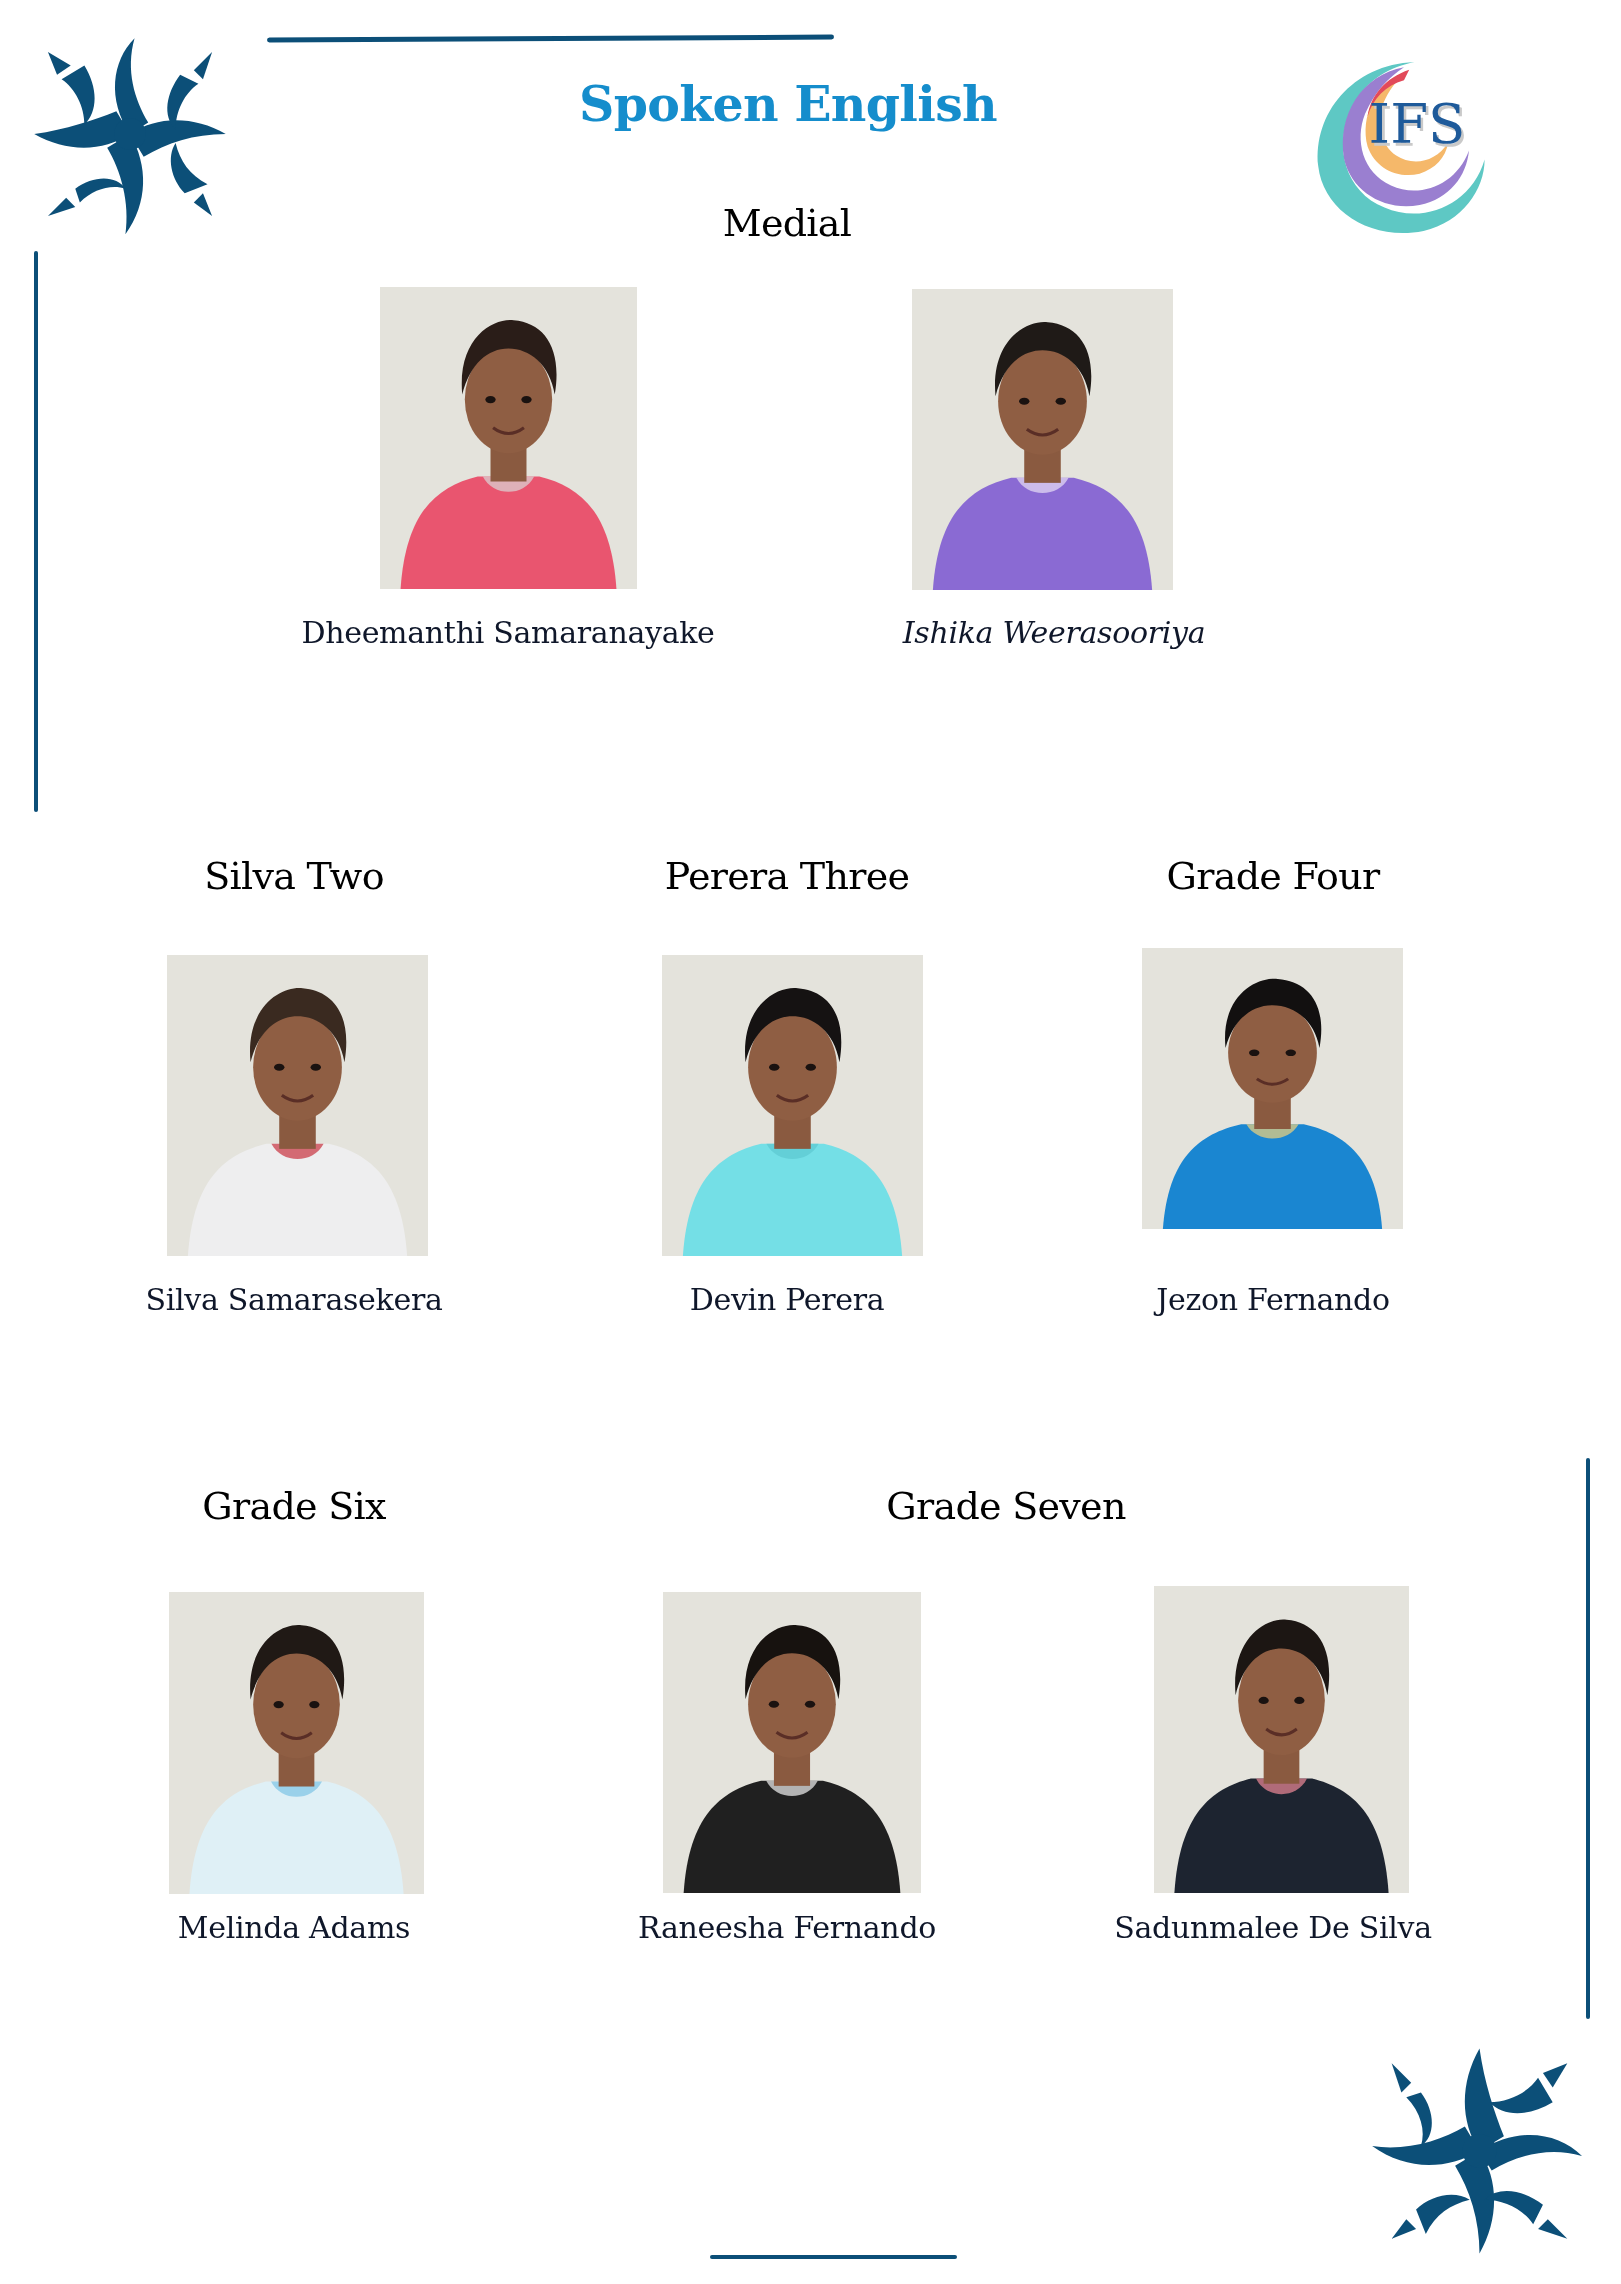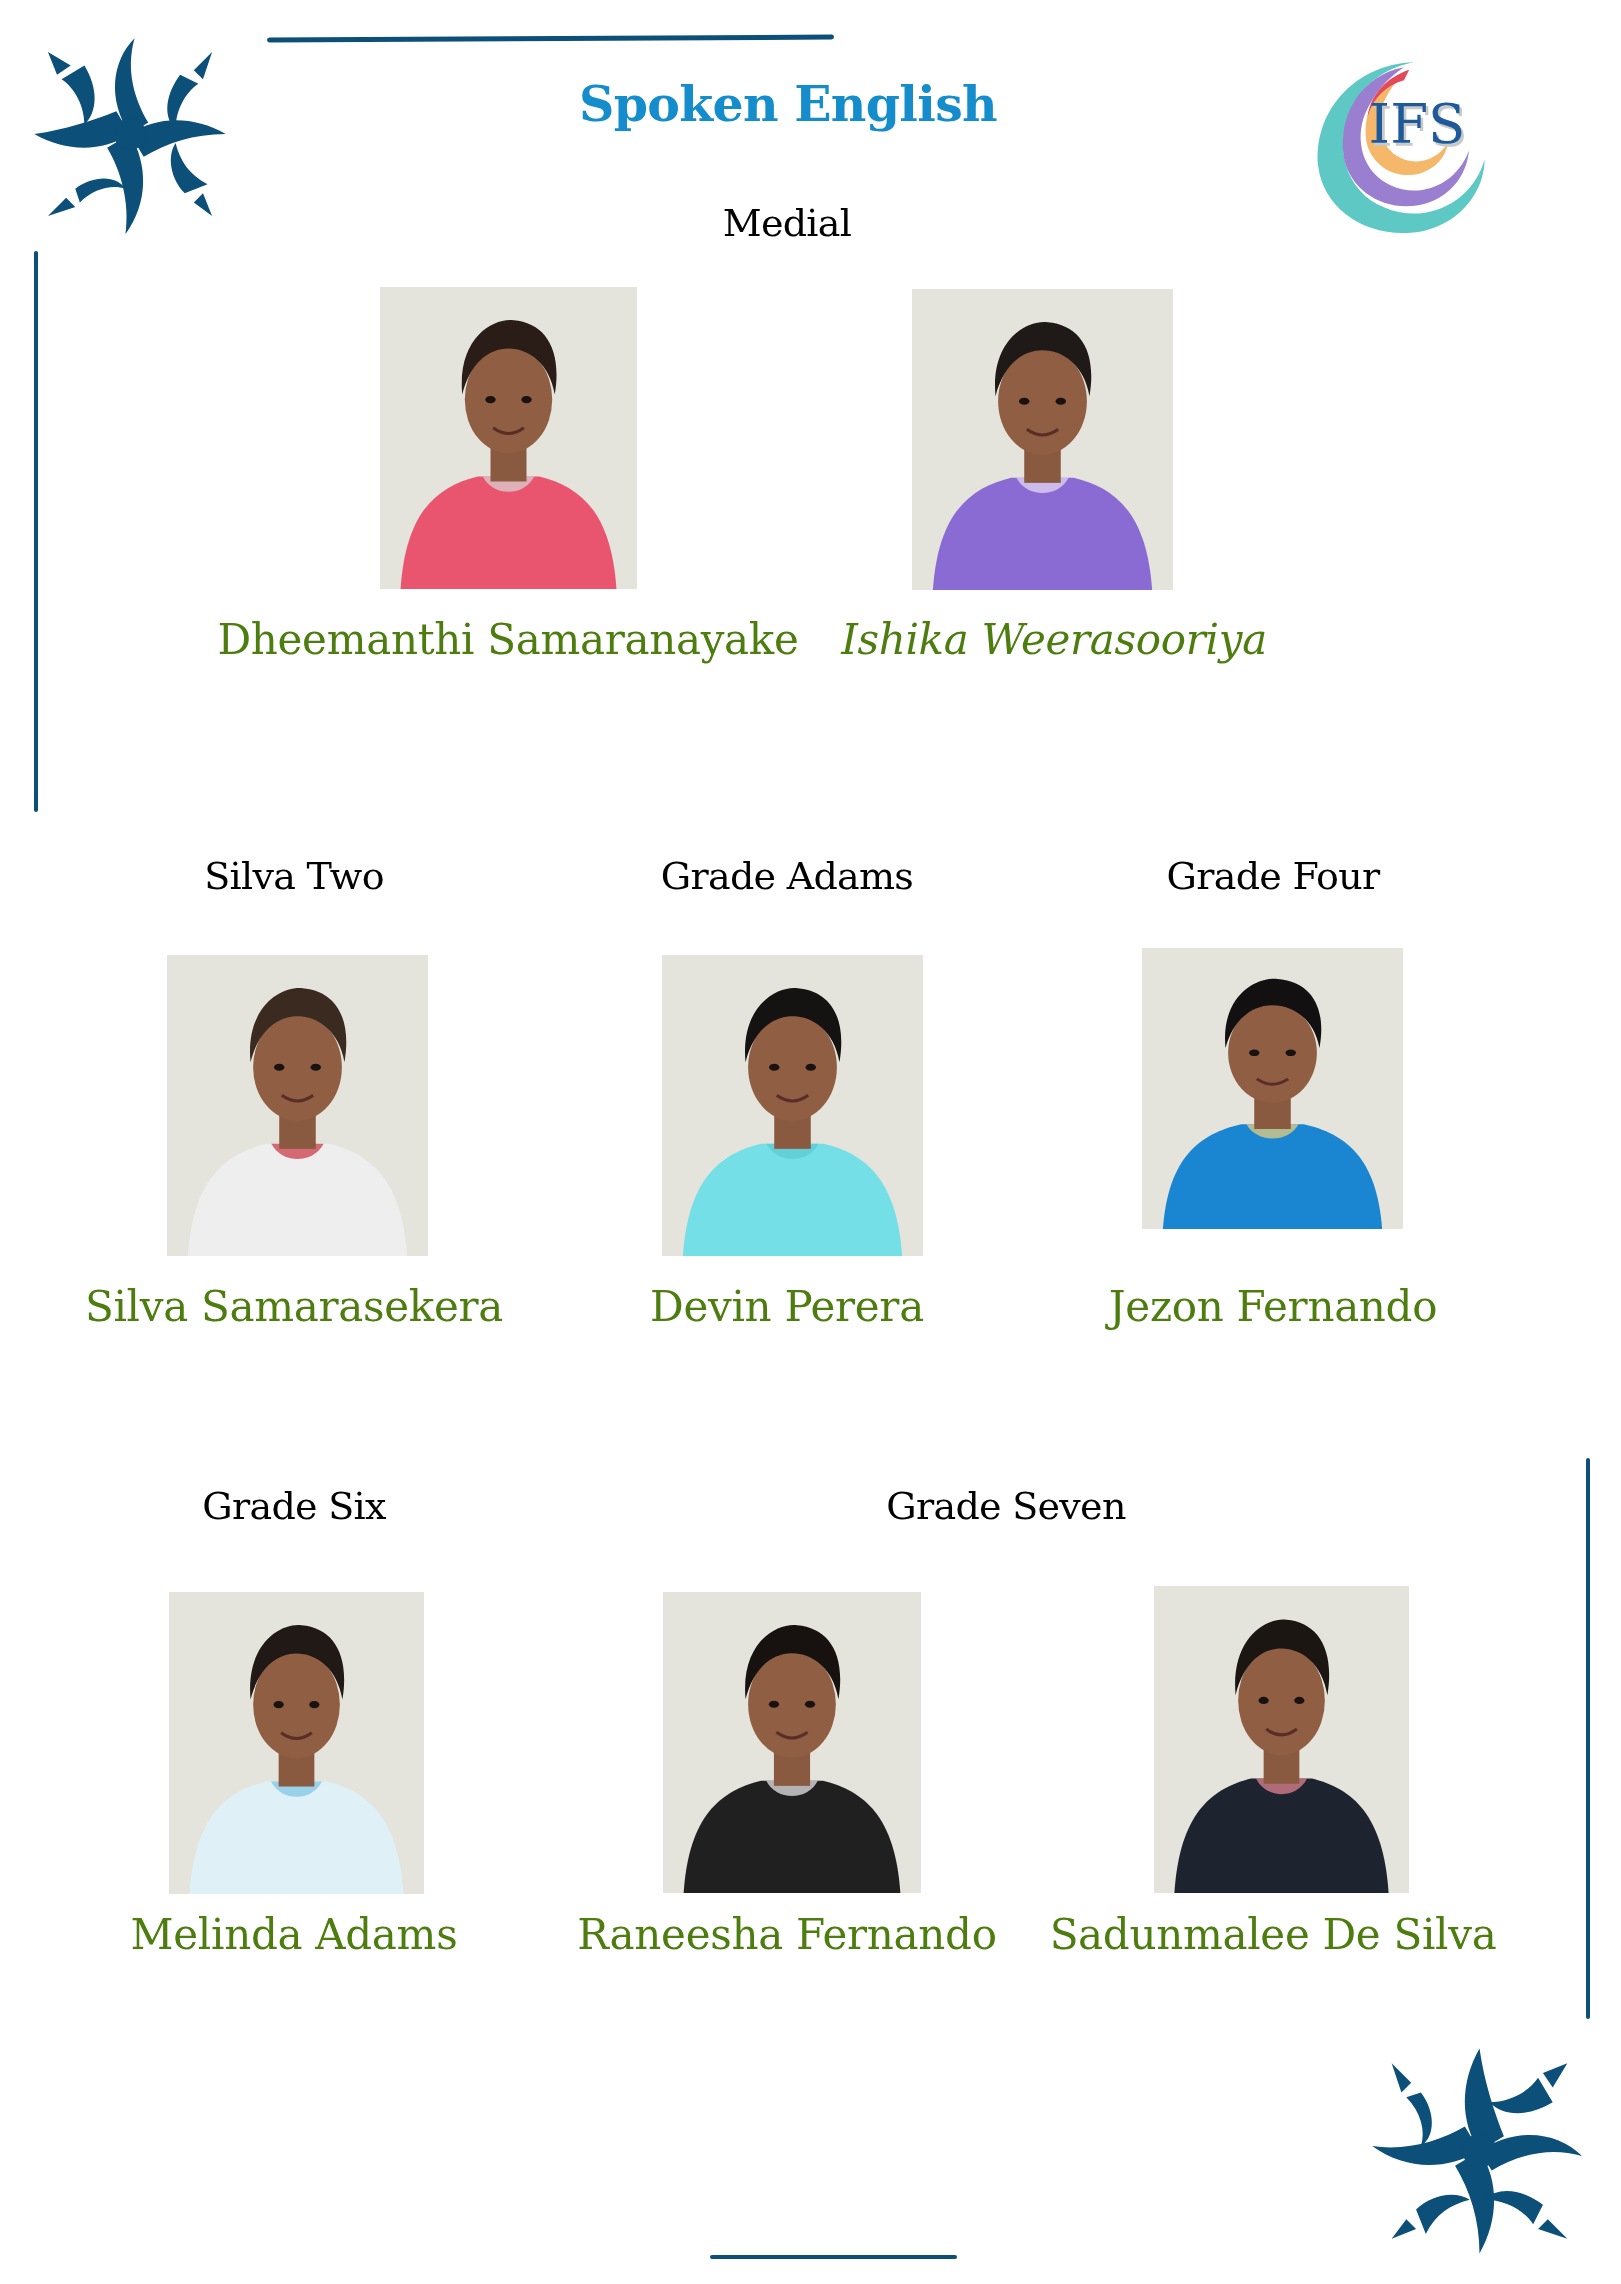--- a/index.html
+++ b/index.html
@@ -1,20 +1,20 @@
 <!DOCTYPE html>
 <html style="font-size:10.4px"><head>
 <meta charset="utf-8">
 <style>
   html, body { margin:0; padding:0; background:#ffffff; }
   body { width:1622px; height:2284px; position:relative; overflow:hidden; font-family:"DejaVu Serif", serif; }
   .abs { position:absolute; }
   .title { left:0; width:1576px; top:75px; text-align:center; font-family:"DejaVu Serif", serif; font-weight:bold; font-size:49px; letter-spacing:-0.7px; }
   .heading { font-family:"DejaVu Serif", serif; font-weight:normal; font-size:38px; color:#000; text-align:right; letter-spacing:-0.7px; white-space:nowrap; transform:translateX(-50%); }
-  .name { font-family:"DejaVu Serif", serif; font-size:42px; color:#4d7c0f; text-align:right; white-space:nowrap; transform:translateX(-50%); letter-spacing:-0.3px; }
+  .name { font-family:"DejaVu Serif", serif; font-size:30px; color:#0f172a; text-align:right; white-space:nowrap; transform:translateX(-50%); letter-spacing:-0.3px; }
   .photo { overflow:hidden; }
   .photo svg { display:block; width:100%; height:100%; }
   .line { background:#0c4f78; border-radius:3.9px; }
 </style>
 </head>
 <body>
 
 <div class="abs line" style="left:267px;top:36px;width:567px;height:4.6px;transform:rotate(-0.3deg);"></div>
 <div class="abs line" style="left:34px;top:251px;width:3.9px;height:561px;"></div>
 <div class="abs line" style="left:1586px;top:1458px;width:3.9px;height:561px;"></div>
@@ -68,21 +68,21 @@
     <path d="M84 26 C66 32 54 46 52 62 C56 48 66 38 80 34 Z" fill="#e24a5a"></path>
     <text x="92" y="85" text-anchor="middle" font-family="DejaVu Serif, serif" font-size="42" fill="#c9c9c9">IFS</text>
     <text x="90" y="82" text-anchor="middle" font-family="DejaVu Serif, serif" font-size="42" fill="#1e5a9a">IFS</text>
   </svg>
 </div>
 
 <div class="abs title" style="color:#158dcc;">Spoken English</div>
 
 <div class="abs heading" style="left:787px;top:201px;">Medial</div>
 <div class="abs heading" style="left:294px;top:854px;">Silva Two</div>
-<div class="abs heading" style="left:787px;top:854px;">Grade Adams</div>
+<div class="abs heading" style="left:787px;top:854px;">Perera Three</div>
 <div class="abs heading" style="left:1273px;top:854px;">Grade Four</div>
 <div class="abs heading" style="left:294px;top:1484px;">Grade Six</div>
 <div class="abs heading" style="left:1006px;top:1484px;">Grade Seven</div>
 
 <div id="photos">
     <div class="abs photo" style="left: 380px; top: 287px; width: 257px; height: 302px;">
       <svg viewBox="0 0 100 118" preserveAspectRatio="none">
     <rect width="100" height="118" fill="#e4e3dc"></rect>
     <path d="M8 118 C10 88 22 78 38 74 L62 74 C78 78 90 88 92 118 Z" fill="#e9556f"></path>
     <path d="M40 74 C44 82 56 82 60 74 Z" fill="#d9d9d9" opacity="0.7"></path>

